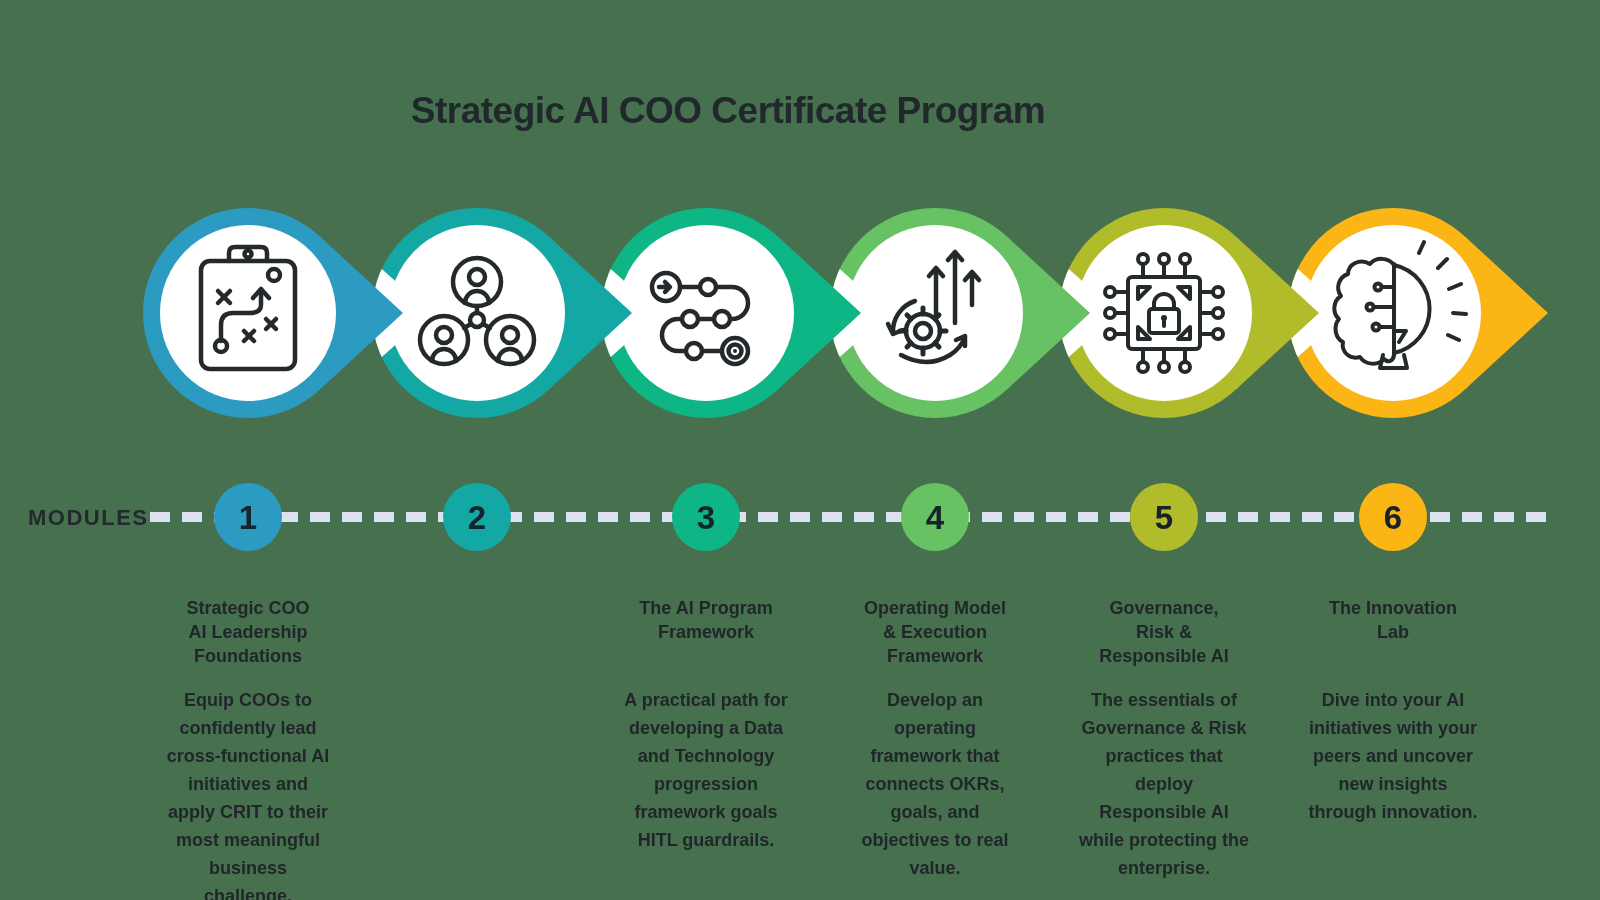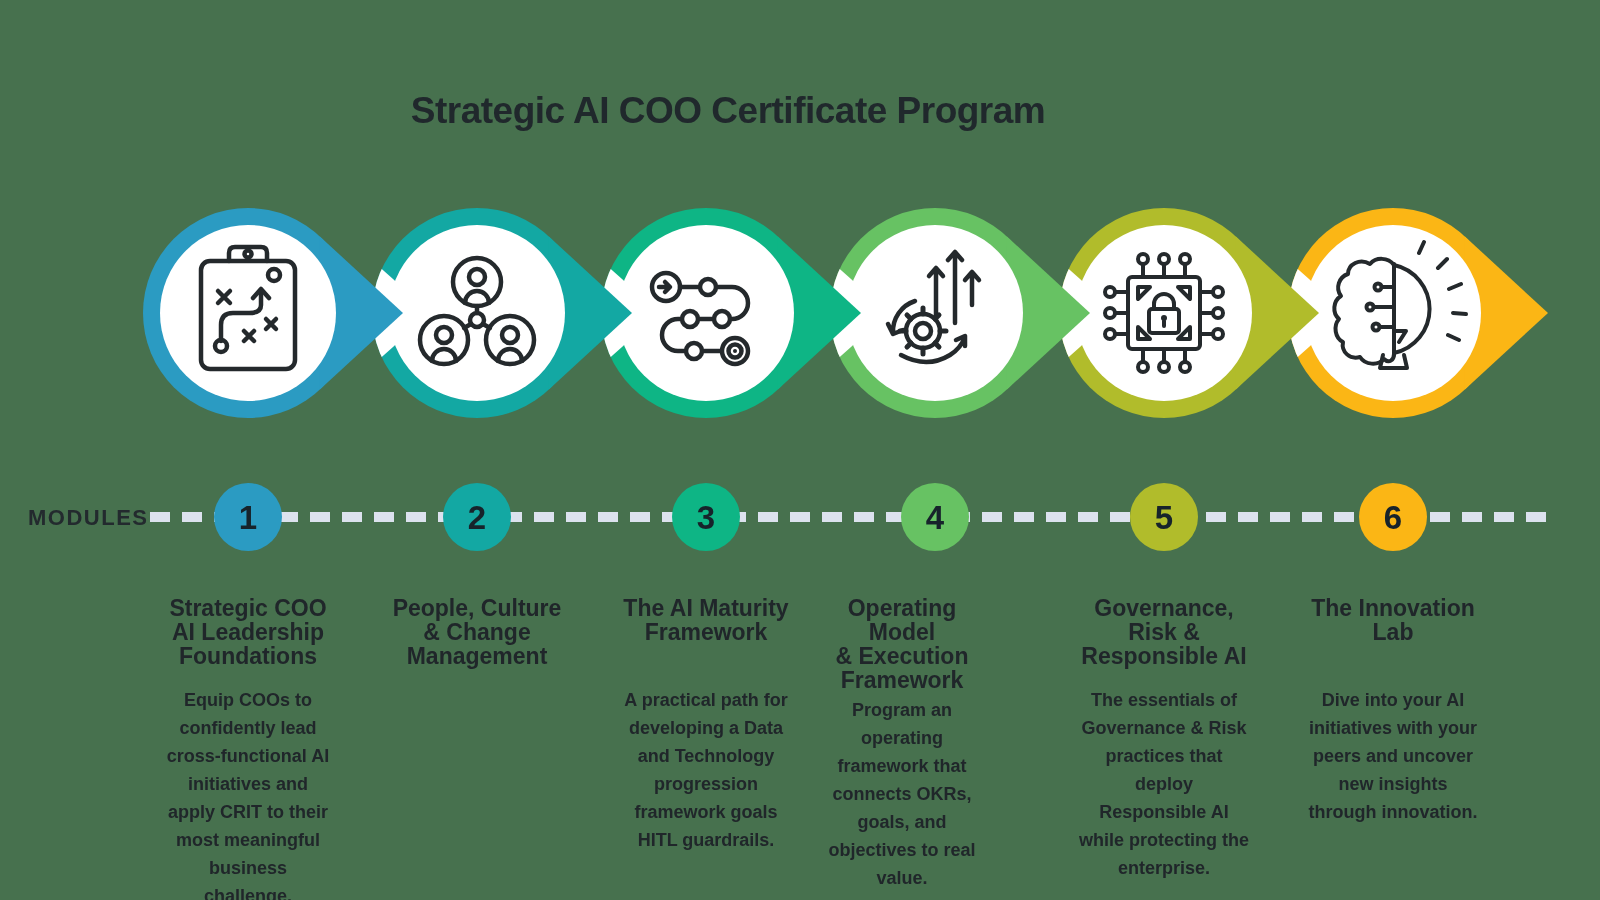--- a/index.html
+++ b/index.html
@@ -6,25 +6,25 @@
   body{font-family:"Liberation Sans", sans-serif;}
   #stage{position:relative;width:1600px;height:900px;overflow:hidden;}
   #flow-svg{position:absolute;left:0;top:0;}
   h1#title{
     position:absolute;left:0;top:90px;width:1456px;margin:0;
     text-align:center;font-size:37px;font-weight:bold;letter-spacing:-0.5px;
     color:#20282C;
   }
   .col{position:absolute;top:596px;width:178px;text-align:center;color:#20262A;}
   .col h3{
-    margin:0;font-size:23px;line-height:24px;font-weight:bold;
+    margin:0;font-size:18px;line-height:24px;font-weight:bold;
     white-space:pre-line;min-height:86px;
   }
   .col p{margin:4px;font-size:18px;line-height:28px;font-weight:bold;}
-  .c1{left:159px}.c2{left:388px}.c3{left:617px}.c4{left:813px}.c5{left:1075px}.c6{left:1304px}
+  .c1{left:159px}.c2{left:388px}.c3{left:617px}.c4{left:846px}.c5{left:1075px}.c6{left:1304px}
   .badge-num{fill:#17232B;font-size:33px;font-weight:bold;text-anchor:middle;}
   #modules-label-text{fill:#232A2E;font-size:22px;font-weight:bold;letter-spacing:1.5px;}
 </style>
 </head>
 <body>
 
 <div id="stage" style="background: rgb(71, 113, 78);">
 
   <h1 id="title">Strategic AI COO Certificate Program</h1>
 
@@ -197,34 +197,31 @@
     </g>
   </svg>
 
   <div class="col c1">
     <h3>Strategic COO
 AI Leadership
 Foundations</h3>
     <p>Equip COOs to confidently lead cross-functional AI initiatives and apply CRIT to their most meaningful business challenge.</p>
   </div>
   <div class="col c2">
-    <h3>People, Culture
-&amp; Change
-Management</h3>
   </div>
   <div class="col c3">
-    <h3>The AI Maturity
+    <h3>The AI Program
 Framework</h3>
     <p>A practical path for developing a Data and Technology progression framework goals HITL guardrails.</p>
   </div>
   <div class="col c4">
     <h3>Operating Model
 &amp; Execution
 Framework</h3>
-    <p>Program an operating framework that connects OKRs, goals, and objectives to real value.</p>
+    <p>Develop an operating framework that connects OKRs, goals, and objectives to real value.</p>
   </div>
   <div class="col c5">
     <h3>Governance,
 Risk &amp;
 Responsible AI</h3>
     <p>The essentials of Governance &amp; Risk practices that deploy Responsible AI while protecting the enterprise.</p>
   </div>
   <div class="col c6">
     <h3>The Innovation
 Lab</h3>

